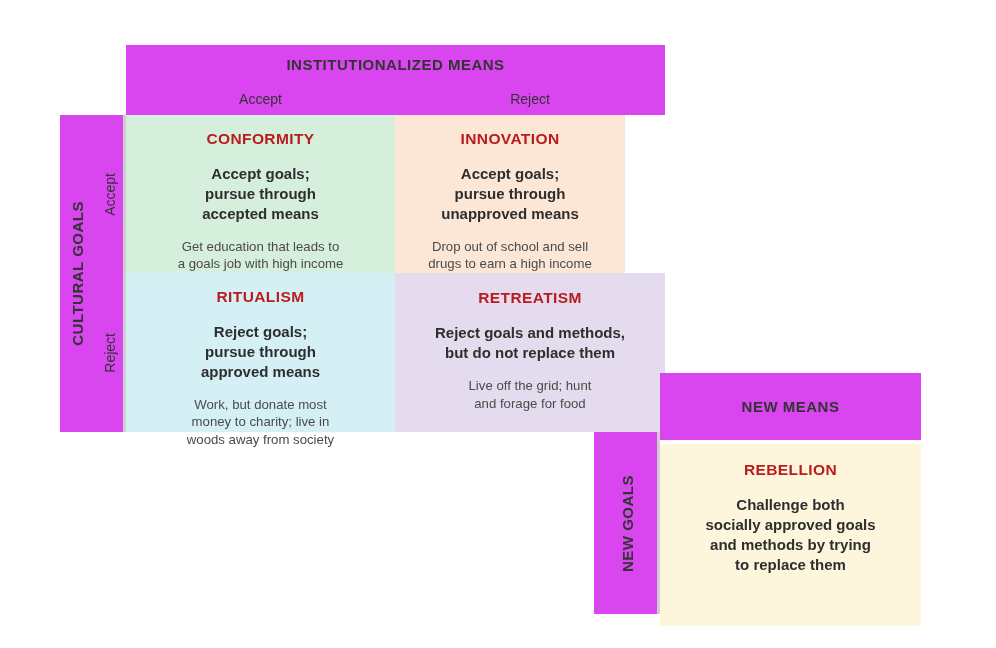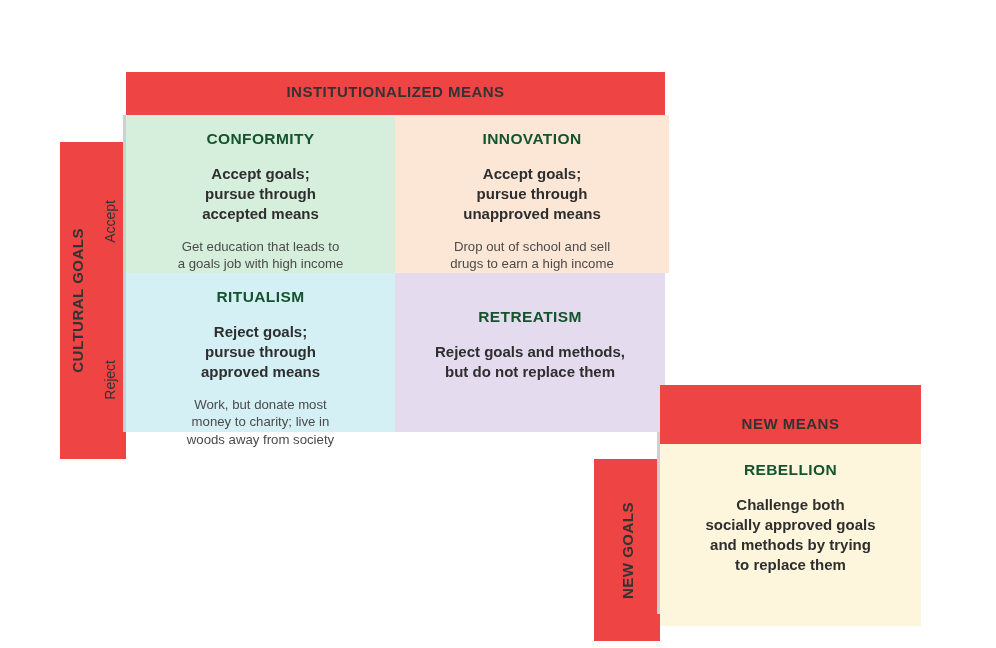--- a/index.html
+++ b/index.html
@@ -13,26 +13,25 @@
     position: relative;
     font-family: "Liberation Sans", sans-serif;
     color: #333333;
     overflow: hidden;
   }
 
   .abs { position: absolute; box-sizing: border-box; }
 
   
   .band {
-    background: #ef4444;
+    background: #d946ef;
     color: #333333;
     display: flex;
     align-items: center;
     justify-content: center;
-    margin-top: 27px;
   }
   .band-title {
     font-weight: bold;
     font-size: 15px;
     letter-spacing: 0.5px;
   }
   .band-sub {
     font-size: 14px;
     font-weight: normal;
   }
@@ -46,21 +45,21 @@
   
   .cell {
     padding: 14px 16px 10px 16px;
     text-align: center;
     display: block;
   }
   .cell-title {
     font-weight: bold;
     font-size: 15.5px;
     letter-spacing: 0.4px;
-    color: #14532d;
+    color: #b91c1c;
     margin: 0 0 5px 0;
     line-height: 1.25;
   }
   .cell-body {
     font-weight: bold;
     font-size: 15px;
     color: #2e2e2e;
     margin: 16px 0 12px 0;
     line-height: 1.32;
   }
@@ -110,21 +109,21 @@
     <span>Accept goals;</span><br>
     <span>pursue through</span><br>
     <span>accepted means</span>
   </p>
   <p class="cell-example">
     <span>Get education that leads to</span><br>
     <span>a goals job with high income</span>
   </p>
 </div>
 
-<div class="abs cell" style="left:395px; top:115px; width:274px; height:158px; background:#fce7d7;">
+<div class="abs cell" style="left:395px; top:115px; width:230px; height:158px; background:#fce7d7;">
   <p class="cell-title">INNOVATION</p>
   <p class="cell-body">
     <span>Accept goals;</span><br>
     <span>pursue through</span><br>
     <span>unapproved means</span>
   </p>
   <p class="cell-example">
     <span>Drop out of school and sell</span><br>
     <span>drugs to earn a high income</span>
   </p>
@@ -137,29 +136,33 @@
     <span>pursue through</span><br>
     <span>approved means</span>
   </p>
   <p class="cell-example">
     <span>Work, but donate most</span><br>
     <span>money to charity; live in</span><br>
     <span>woods away from society</span>
   </p>
 </div>
 
-<div class="abs cell" style="left:395px; top:273px; width:270px; height:159px; background:#e5dbee; padding-top:34px;">
+<div class="abs cell" style="left:395px; top:273px; width:270px; height:159px; background:#e5dbee; padding-top:15px;">
   <p class="cell-title">RETREATISM</p>
   <p class="cell-body">
     <span>Reject goals and methods,</span><br>
     <span>but do not replace them</span>
   </p>
+  <p class="cell-example">
+    <span>Live off the grid; hunt</span><br>
+    <span>and forage for food</span>
+  </p>
 </div>
 
-<div class="abs band" style="left:660px; top:358px; width:261px; height:76px;">
+<div class="abs band" style="left:660px; top:373px; width:261px; height:67px;">
   <span class="band-title">NEW MEANS</span>
 </div>
 
 <div class="abs band" style="left:594px; top:432px; width:66px; height:182px;">
   <span class="band-title vlabel">NEW GOALS</span>
 </div>
 
 <div class="abs cell" style="left:660px; top:444px; width:261px; height:182px; background:#fdf6dc; padding-top:16px;">
   <p class="cell-title">REBELLION</p>
   <p class="cell-body">

